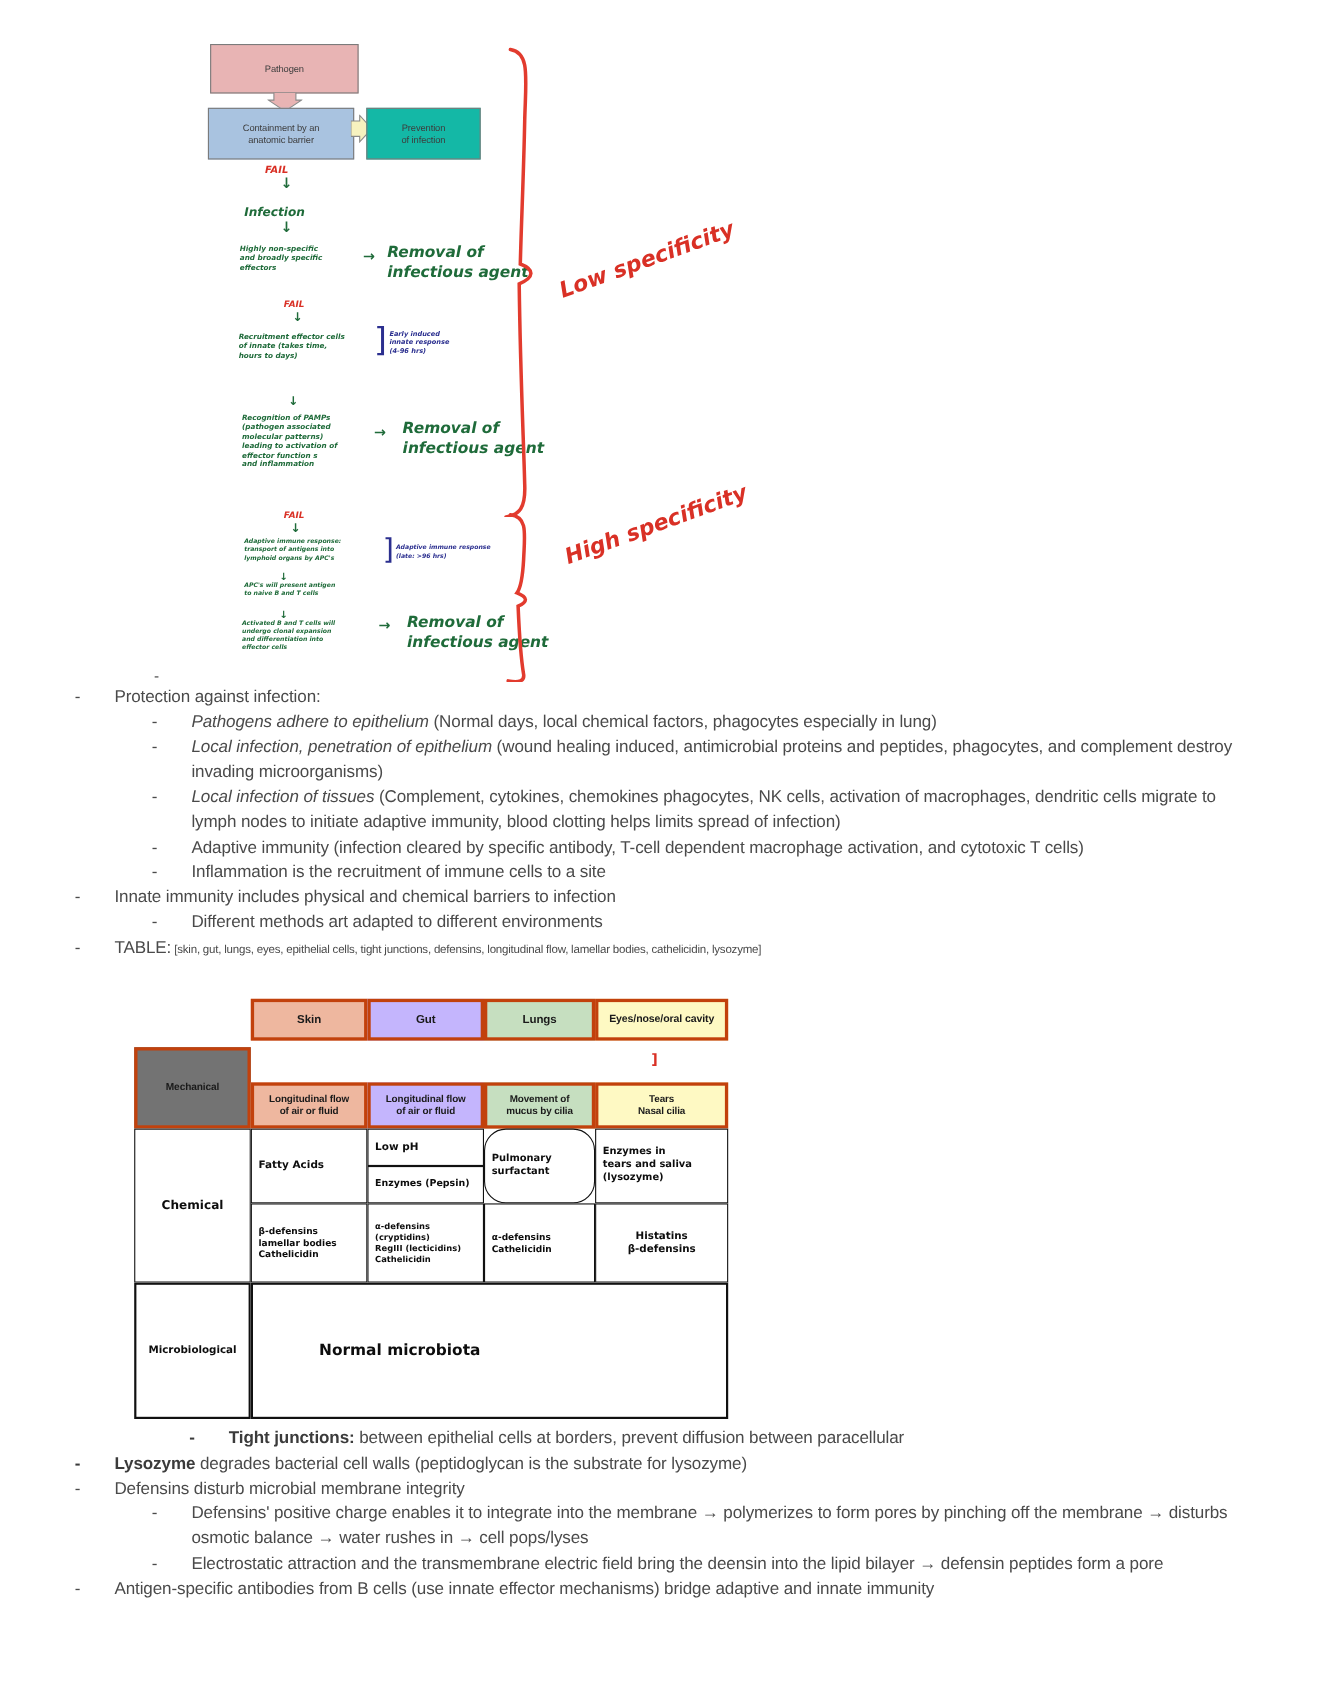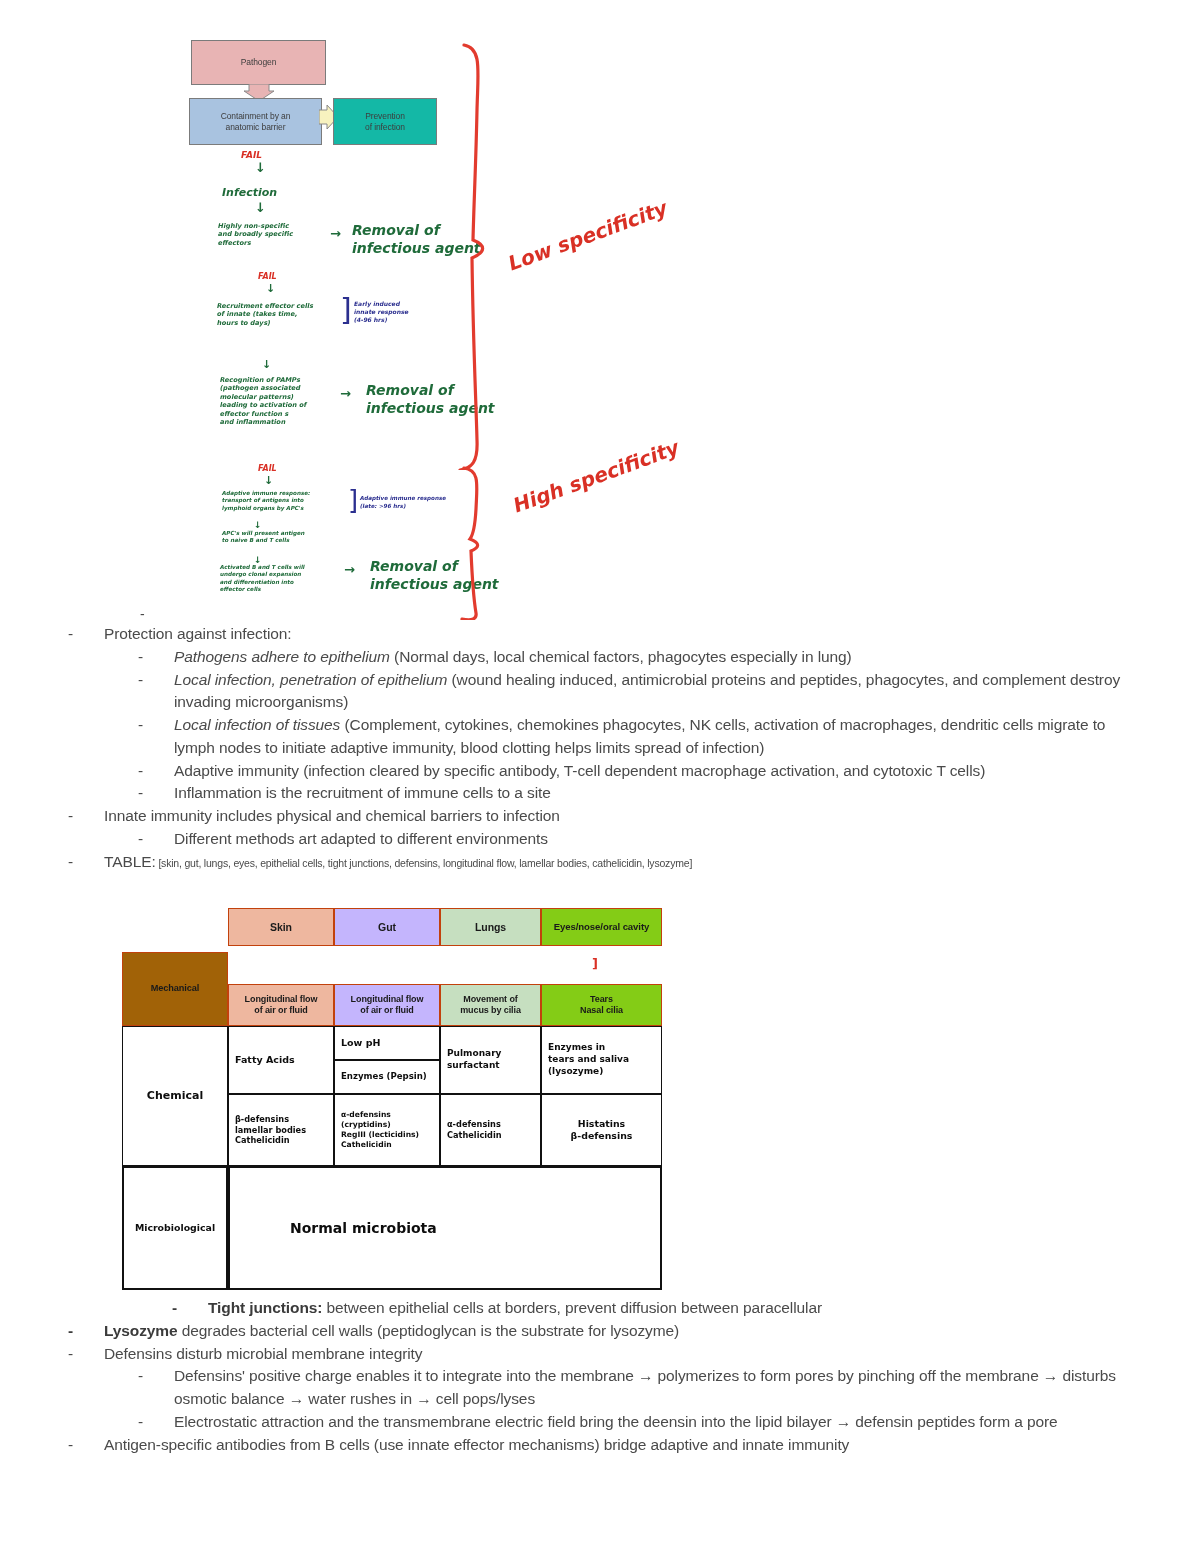--- a/index.html
+++ b/index.html
@@ -55,21 +55,21 @@
   .lvl3 { margin-left:172px; padding-left:36px; }
   .it { font-style:italic; }
   .bd { font-weight:bold; color:#3b3b3b; }
   .small-note { font-size:10.5px; letter-spacing:-0.2px; }
 
   
   #barrier-table { position:absolute; left:122px; top:908px; width:540px; height:382px; }
 
   .tcell {
     position:absolute;
-    border:1px solid #c2410c;
+    border:3px solid #c2410c;
     font-size:9.4px;
     line-height:1.22;
     text-align:center;
     display:flex; align-items:center; justify-content:center;
     font-weight:bold;
     color:#1a1a1a;
     letter-spacing:-0.1px;
   }
   .thead { font-weight:bold; font-size:10.5px; }
   .hw-cell {
@@ -78,22 +78,22 @@
     font-size:9.5px; line-height:1.3; color:#0d0d0d;
     display:flex; align-items:center;
     padding:3px 6px;
     white-space:pre-line;
   }
   .hw-cell.ctr { justify-content:center; text-align:center; }
 
   .c-skin  { background:#eeb79f; }
   .c-gut   { background:#c4b5fd; }
   .c-lung  { background:#c6dfc0; }
-  .c-eyes  { background:#84cc16; }
-  .c-mech  { background:#a16207; }
+  .c-eyes  { background:#fef9c3; }
+  .c-mech  { background:#737373; }
   .c-tj    { background:#bcdff4; }
 
   .redbracket { position:absolute; color:#d93025; font-weight:bold; font-size:13px;
                 font-family:"DejaVu Sans",sans-serif; }
 </style>
 </head>
 <body>
 
 <div id="diagram">
 
@@ -258,21 +258,21 @@
   <div class="tcell c-lung" style="left:318px; top:76px; width:101px; height:42px; white-space:pre-line; font-size:9px;">Movement of
 mucus by cilia</div>
   <div class="tcell c-eyes" style="left:419px; top:76px; width:121px; height:42px; white-space:pre-line; font-size:9px;">Tears
 Nasal cilia</div>
 
   <div class="hw-cell ctr" style="left:0; top:118px; width:106px; height:140px; font-size:11px; background:#fff;">Chemical</div>
 
   <div class="hw-cell" style="left:106px; top:118px; width:106px; height:68px;">Fatty Acids</div>
   <div class="hw-cell" style="left:212px; top:118px; width:106px; height:34px;">Low pH</div>
   <div class="hw-cell" style="left:212px; top:152px; width:106px; height:34px; font-size:8.6px;">Enzymes (Pepsin)</div>
-  <div class="hw-cell" style="left:318px; top:118px; width:101px; height:68px; font-size:9px;">Pulmonary
+  <div class="hw-cell" style="left:318px; top:118px; width:101px; height:68px; font-size:9px;border-radius:20px;">Pulmonary
   surfactant</div>
   <div class="hw-cell" style="left:419px; top:118px; width:121px; height:68px; font-size:9px;">Enzymes in
 tears and saliva
   (lysozyme)</div>
 
   <div class="hw-cell" style="left:106px; top:186px; width:106px; height:72px; font-size:8.2px;">β-defensins
 lamellar bodies
  Cathelicidin</div>
   <div class="hw-cell" style="left:212px; top:186px; width:106px; height:72px; font-size:7.6px;">α-defensins
       (cryptidins)

